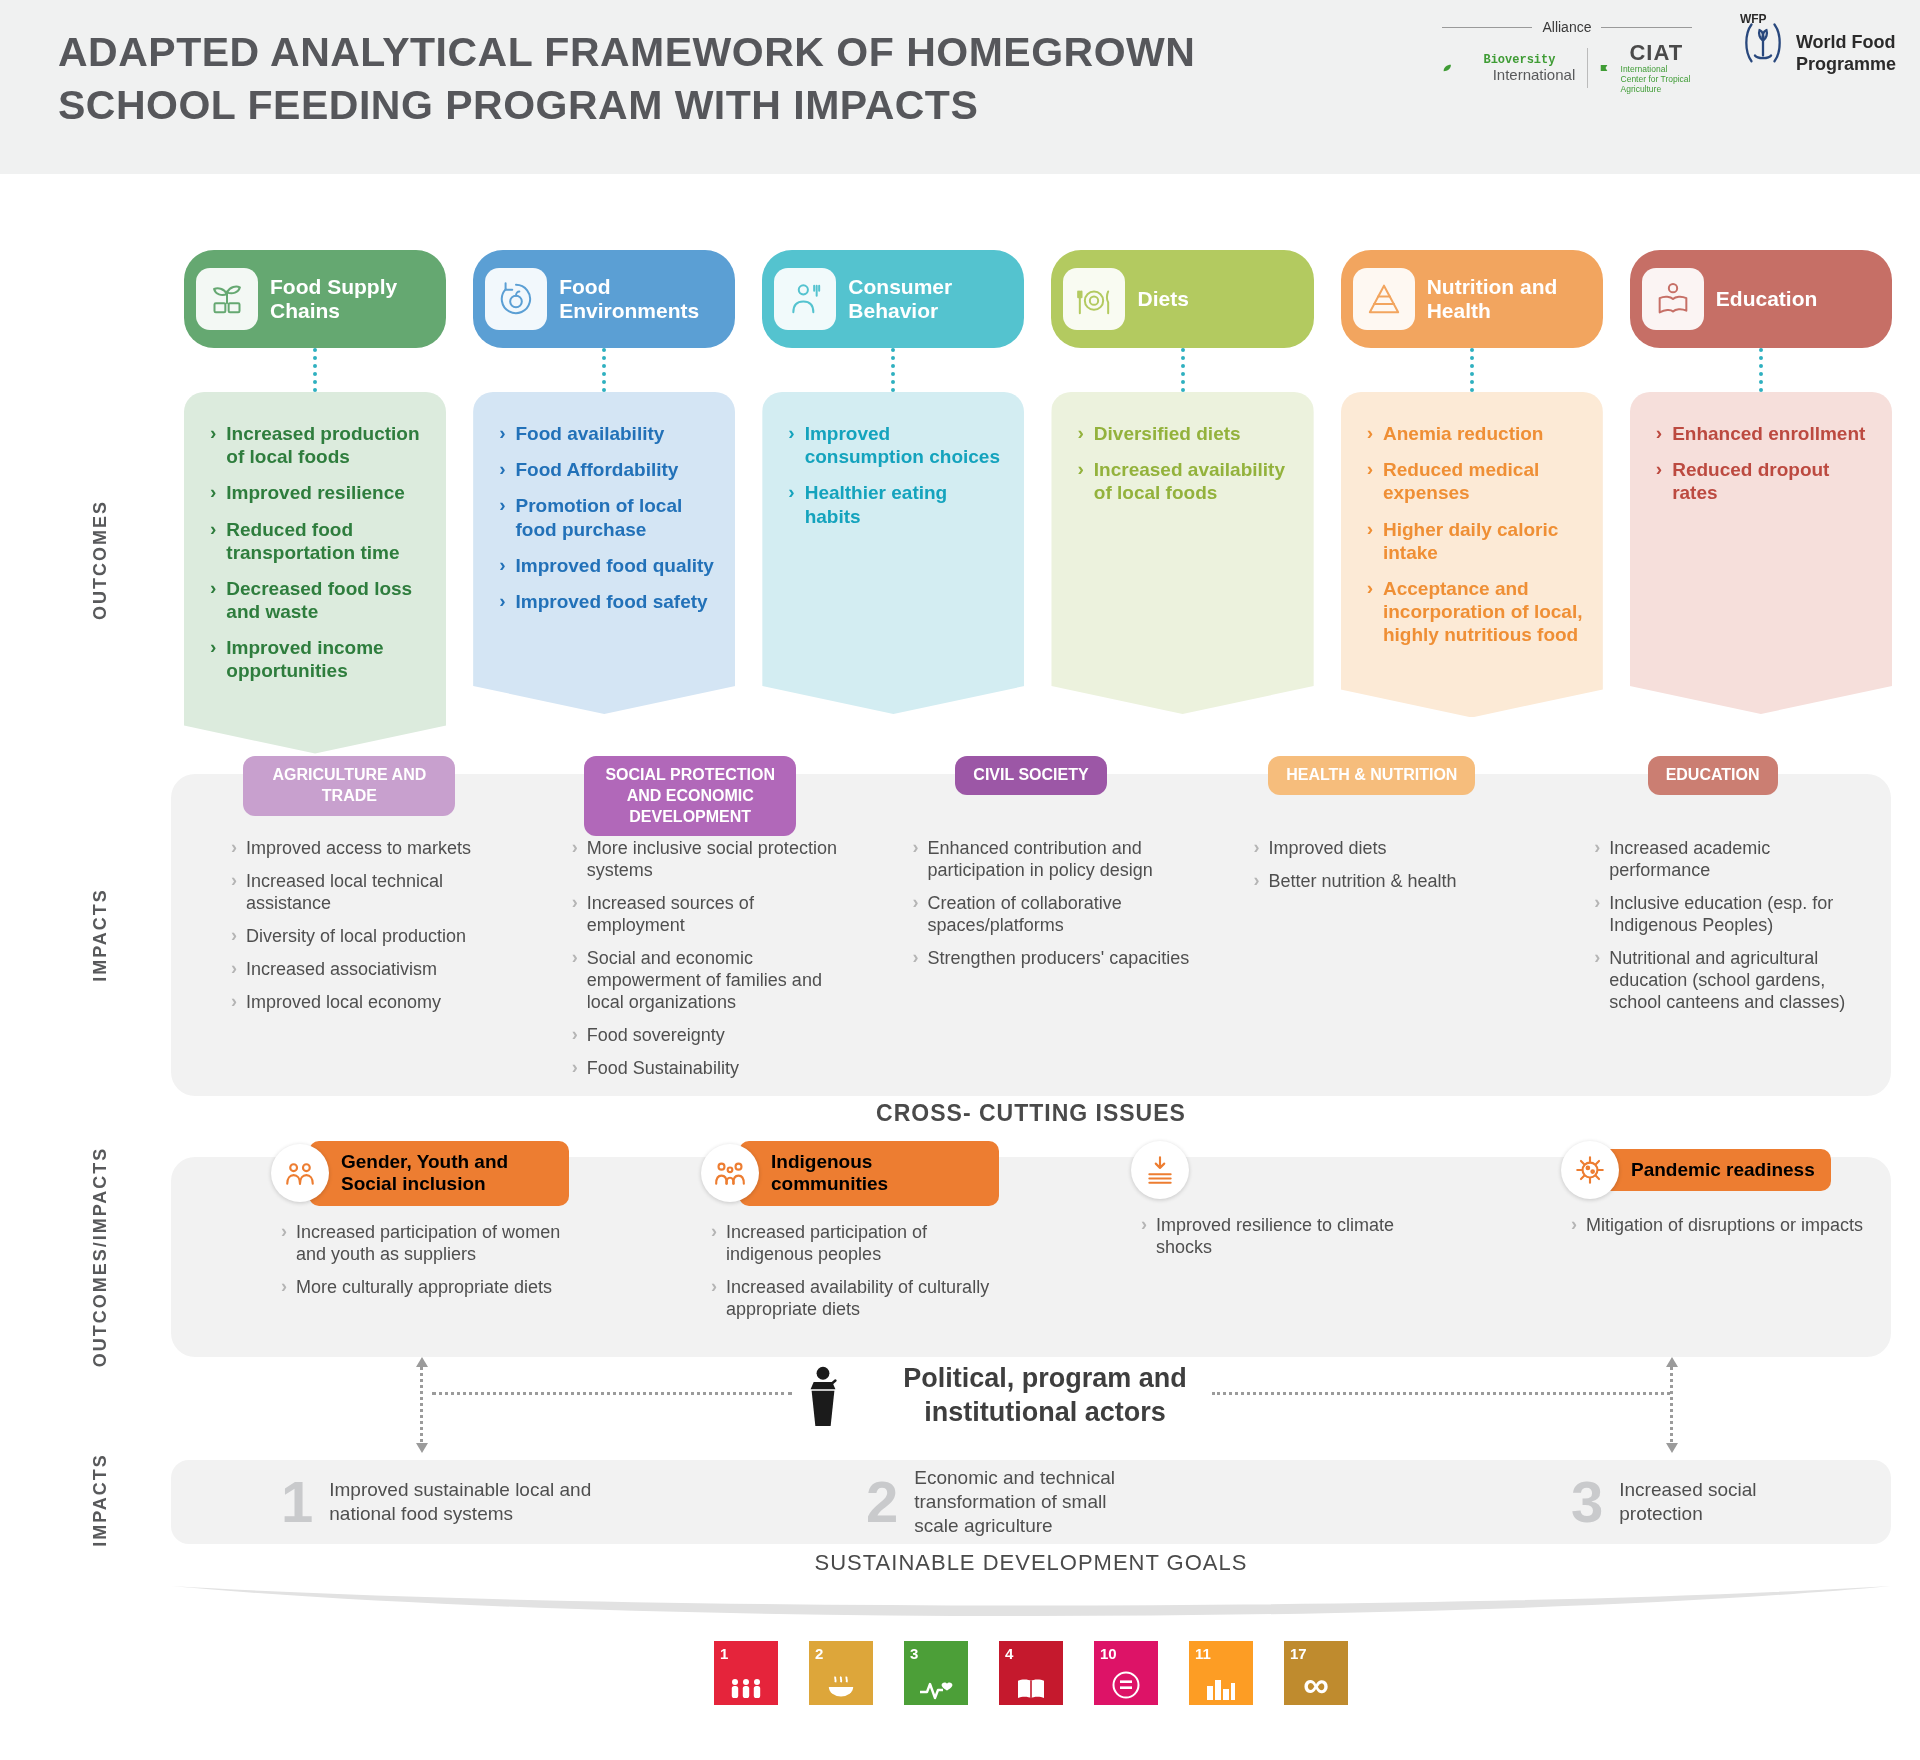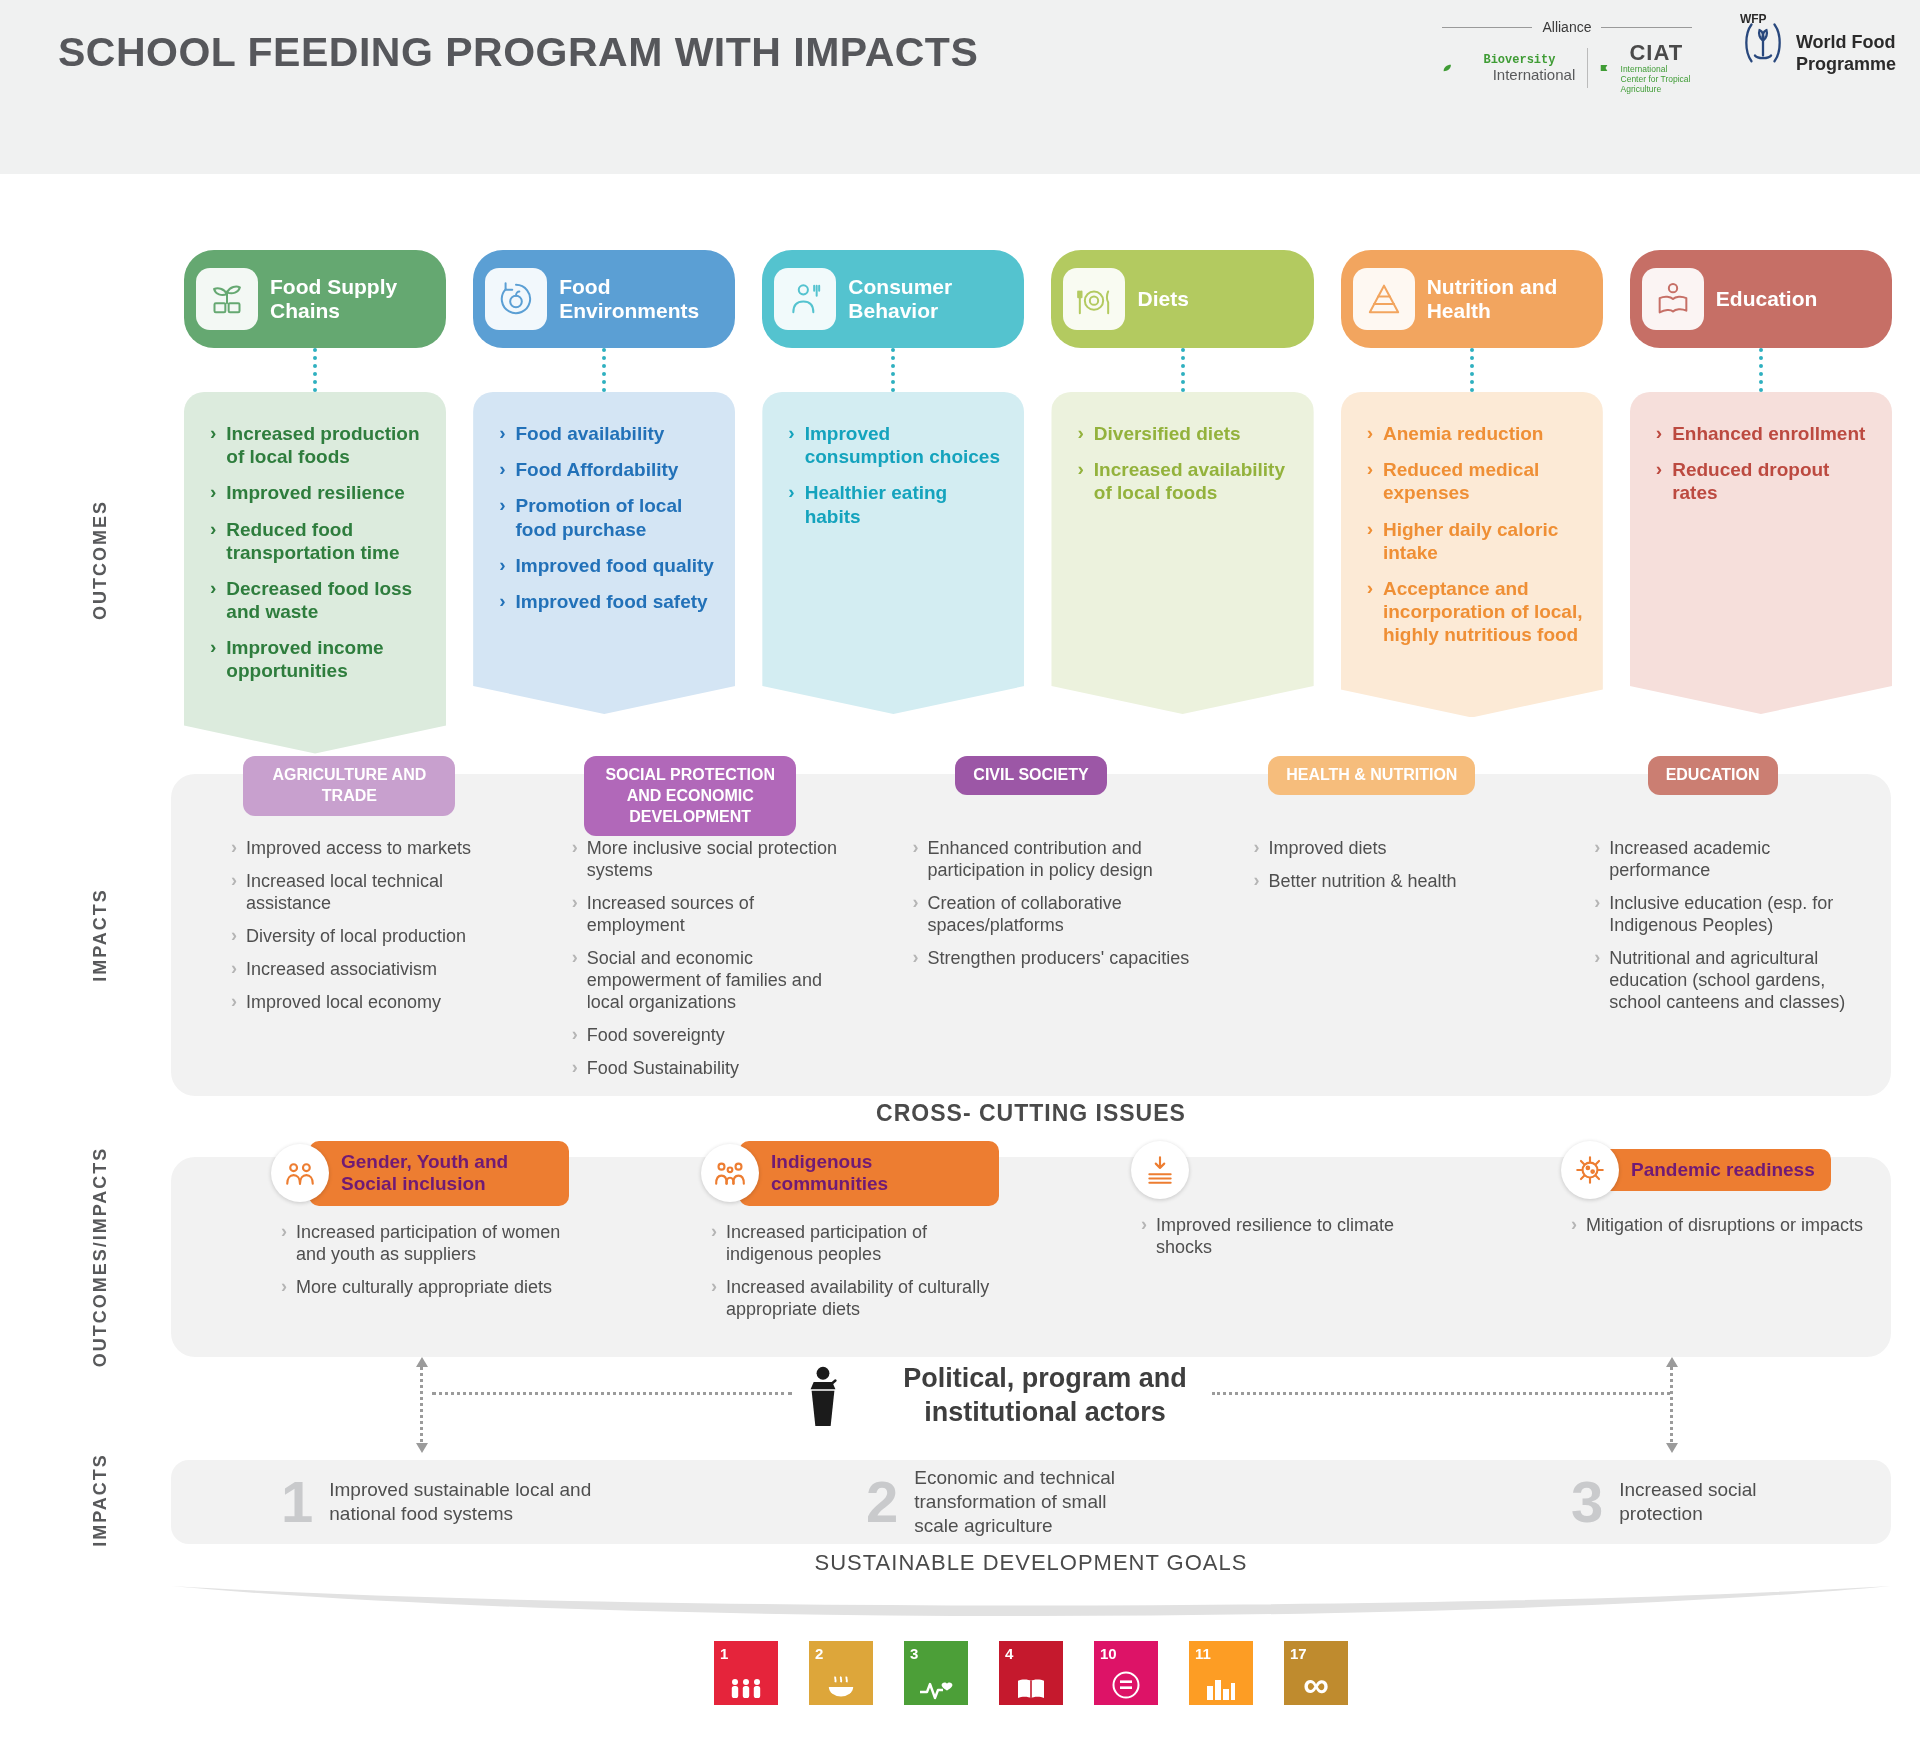--- a/index.html
+++ b/index.html
@@ -50,21 +50,21 @@
   .iitem::before, .cc-item::before { content:"\203A"; color:#b5b5b5; font-weight:bold; flex:0 0 auto; margin-top:-1px; }
 
   
   .cc-title { position:absolute; top:1100px; left:171px; width:1720px; text-align:center; font-size:23px; font-weight:600; color:#4a4a4a; letter-spacing:1px; }
   .cc-band { position:absolute; left:171px; top:1157px; width:1720px; height:200px; background:#f2f2f2; border-radius:24px;
              display:grid; grid-template-columns:repeat(4,1fr); }
   .ccgroup { padding-left:100px; padding-right:12px; }
   .cc-pill-row { display:flex; align-items:center; margin-top:-16px; }
   .cc-circle { width:58px; height:58px; border-radius:50%; background:#fff; box-shadow:0 1px 4px rgba(0,0,0,.18); display:flex; align-items:center; justify-content:center; position:relative; z-index:2; flex:0 0 58px; }
   .cc-circle svg { stroke:currentColor; fill:none; stroke-width:2; stroke-linecap:round; stroke-linejoin:round; }
-  .cc-pill { margin-left:-20px; padding:10px 16px 10px 32px; border-radius:10px; color:#701a75; font-weight:bold; font-size:19px; line-height:1.18; max-width:260px; }
+  .cc-pill { margin-left:-20px; padding:10px 16px 10px 32px; border-radius:10px; color:#000000; font-weight:bold; font-size:19px; line-height:1.18; max-width:260px; }
   .cc-list { margin-top:16px; padding-left:10px; }
 
   
   .pol-center { position:absolute; left:800px; top:1362px; display:flex; align-items:center; gap:14px; }
   .pol-label { width:370px; text-align:center; font-size:27px; font-weight:bold; color:#3e3e3e; line-height:1.25; }
   .h-dotted { position:absolute; height:0; border-top:3px dotted #9b9b9b; top:1392px; }
   .h-dotted.left { left:432px; width:360px; }
   .h-dotted.right { left:1212px; width:458px; }
   .v-arrow { position:absolute; width:0; border-left:3px dotted #9b9b9b; height:86px; top:1362px; }
   .v-arrow.left { left:420px; }
@@ -92,20 +92,21 @@
 
   .pol-icon svg { display:block; }
 </style>
 </head>
 <body>
 
 <div class="page">
 
   <div class="header">
     <div class="title">
+      <div>ADAPTED ANALYTICAL FRAMEWORK OF HOMEGROWN</div>
       <div>SCHOOL FEEDING PROGRAM WITH IMPACTS</div>
     </div>
     <div class="logos">
       <div class="alliance">
         <span class="alliance-label">Alliance</span>
         <div class="alliance-rule"></div>
         <div class="alliance-row">
           <svg width="22" height="22" viewBox="0 0 24 24">
               <path d="M4 20C4 10 12 4 22 4c0 10-8 16-18 16z" fill="#3f9c35"></path>
             </svg>

